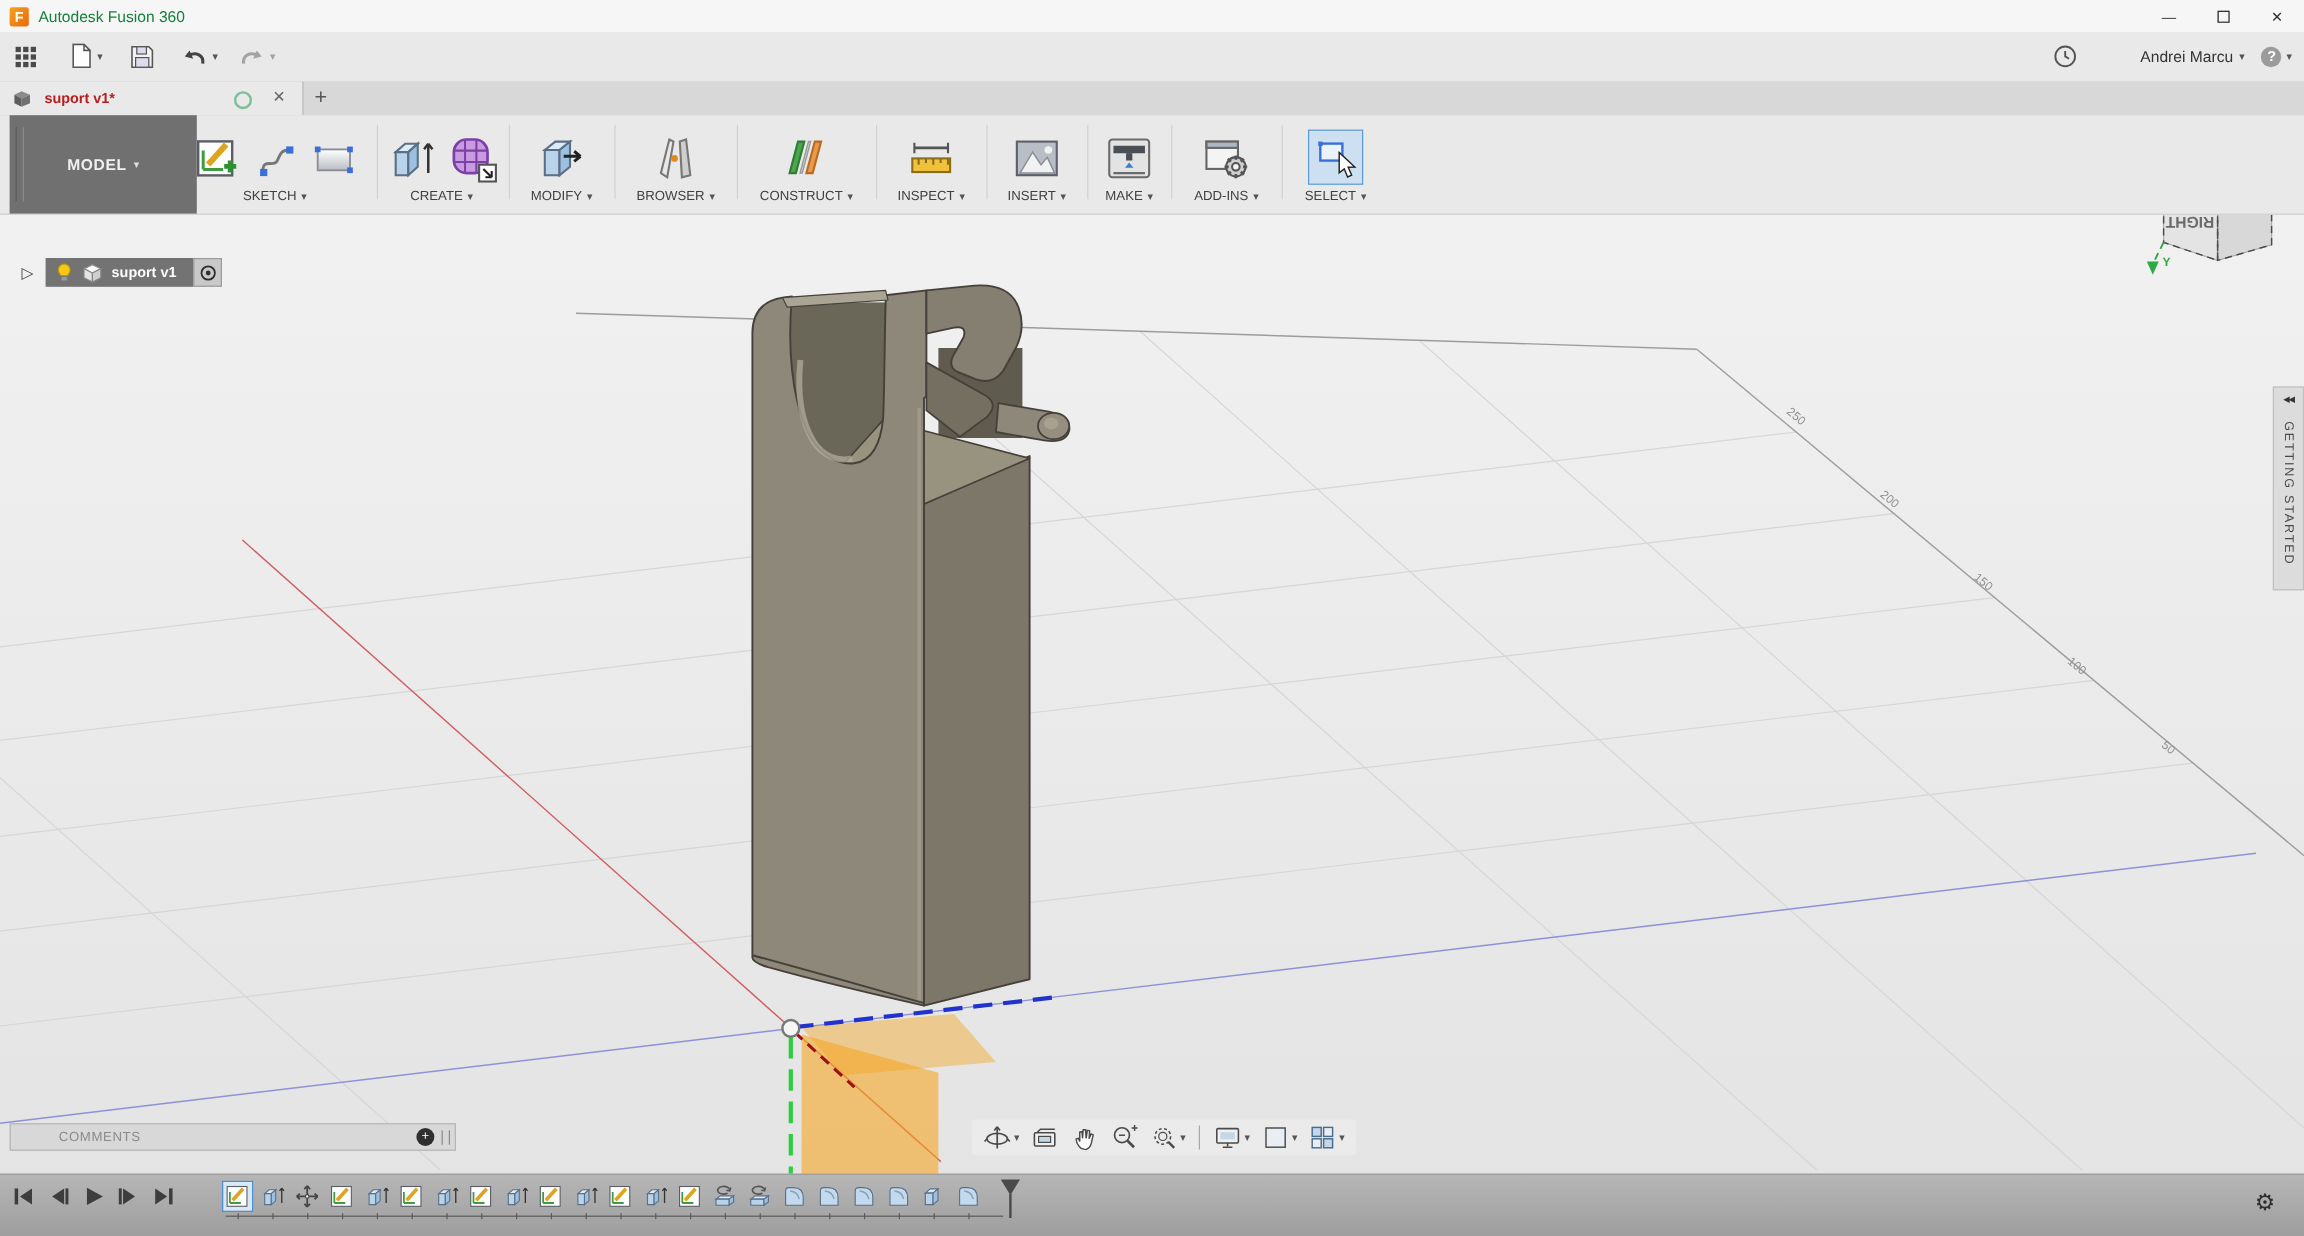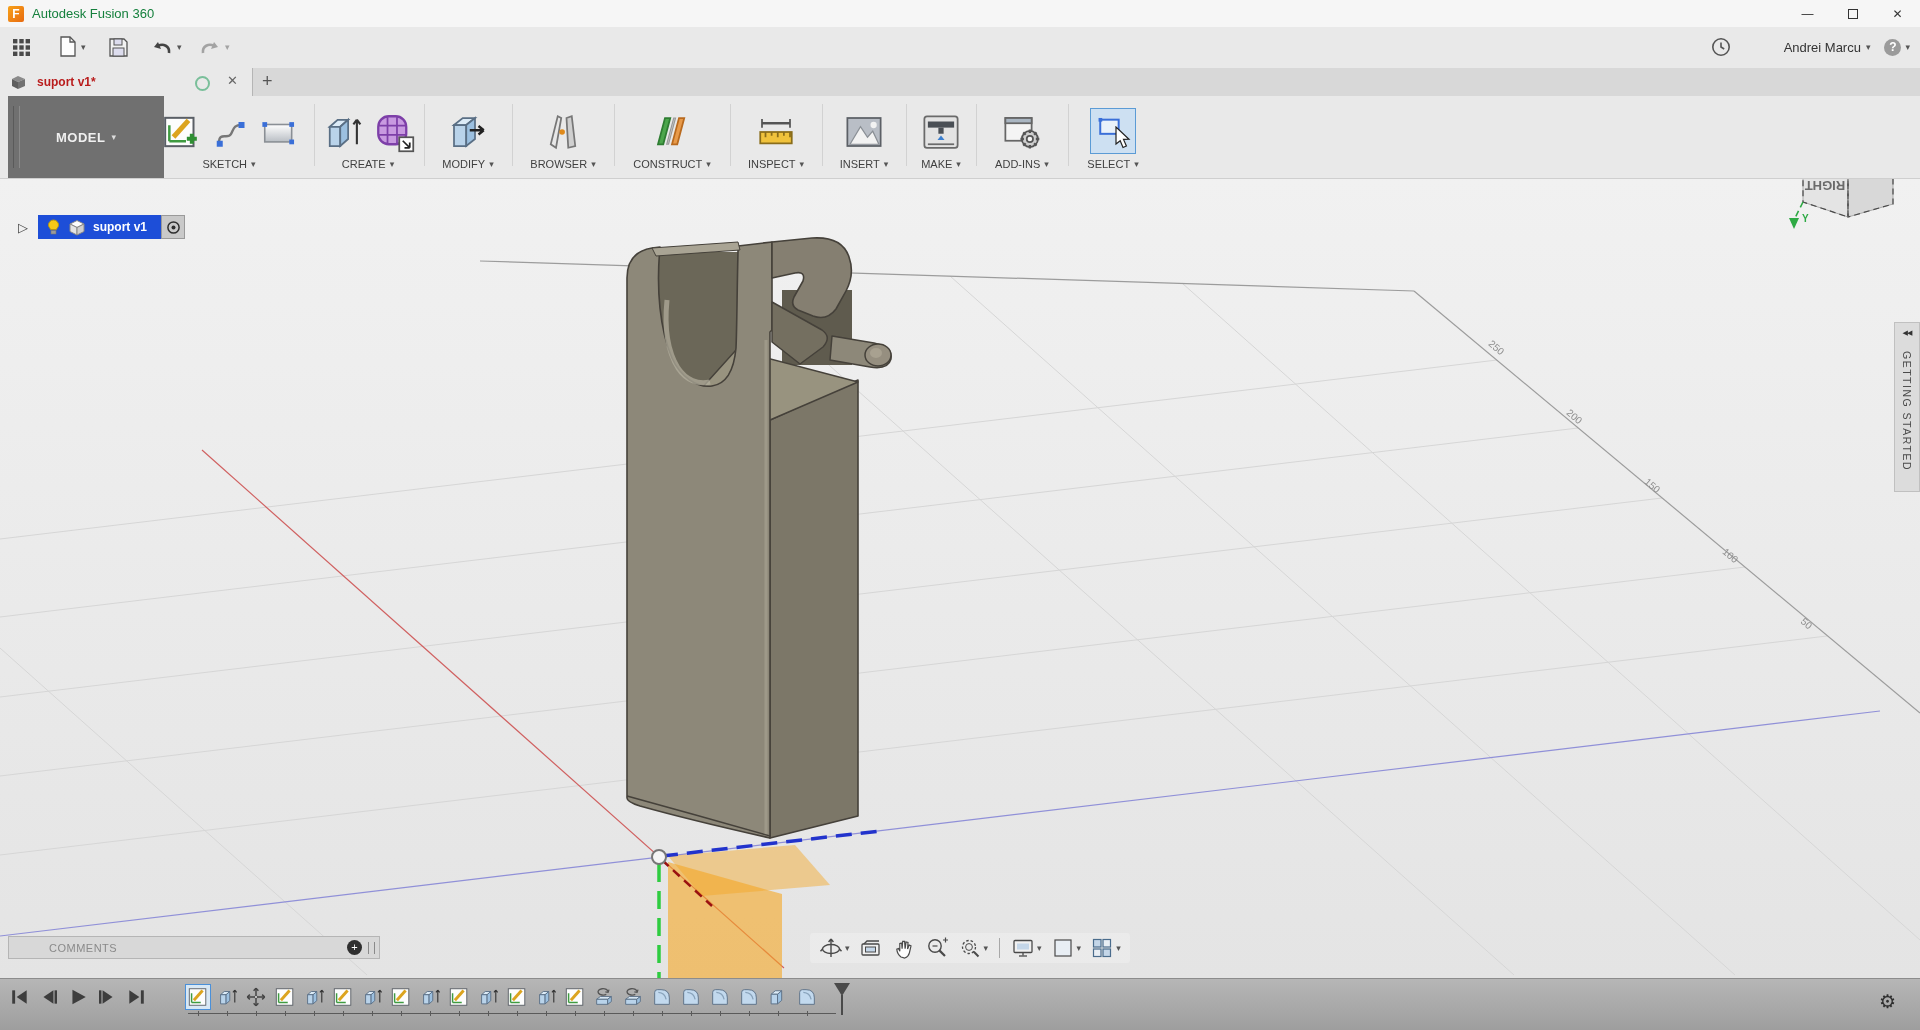--- a/index.html
+++ b/index.html
@@ -63,21 +63,21 @@
   .chrome-bar .collapse{font-size:7px;color:#333;margin:0 10px 0 8px;letter-spacing:-1px;}
   .chrome-bar .bar-title{font-size:11px;color:#8a8a8a;letter-spacing:.5px;}
   .chrome-bar .spacer{flex:1;}
   .circle-btn{width:15px;height:15px;border-radius:50%;background:#2f2f2f;color:#fff;
               font-size:11px;line-height:14px;text-align:center;margin-right:6px;}
   .grip2{width:5px;height:12px;border-left:1px solid #8a8a8a;border-right:1px solid #8a8a8a;margin-right:4px;}
   #browser-bar{top:184px;}
   #comments-bar{top:936px;}
   #browser-tree{position:absolute;left:18px;top:215px;display:flex;align-items:center;z-index:30;}
   #tree-expand{font-size:13px;color:#444;margin-right:10px;}
-  #tree-row{height:24px;background:#1d4ed8;display:flex;align-items:center;padding:0 8px;gap:7px;}
+  #tree-row{height:24px;background:#737373;display:flex;align-items:center;padding:0 8px;gap:7px;}
   #tree-label{color:#fff;font-size:12px;font-weight:bold;padding-right:6px;}
   #tree-target{width:24px;height:24px;background:#c9c9c9;border:1px solid #9a9a9a;
                display:flex;align-items:center;justify-content:center;box-sizing:border-box;}
   
   #getting-started{position:absolute;right:0;top:322px;width:26px;height:170px;background:#dcdcdc;
       border:1px solid #c0c0c0;z-index:30;display:flex;flex-direction:column;align-items:center;box-sizing:border-box;}
   #gs-collapse{font-size:7px;color:#333;letter-spacing:-1px;margin-top:6px;}
   #gs-text{writing-mode:vertical-rl;font-size:10.5px;color:#4a4a4a;letter-spacing:1.5px;margin-top:14px;}
   
   #navbar{position:absolute;left:810px;top:933px;height:30px;display:flex;align-items:center;gap:3px;

